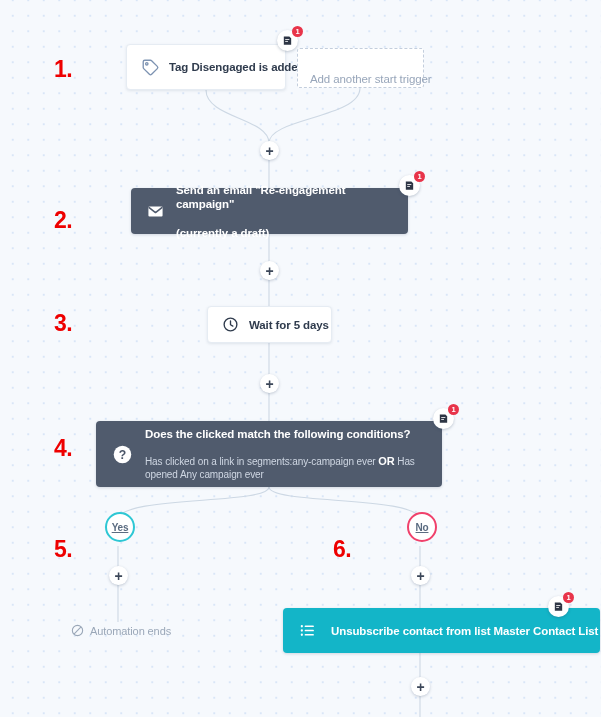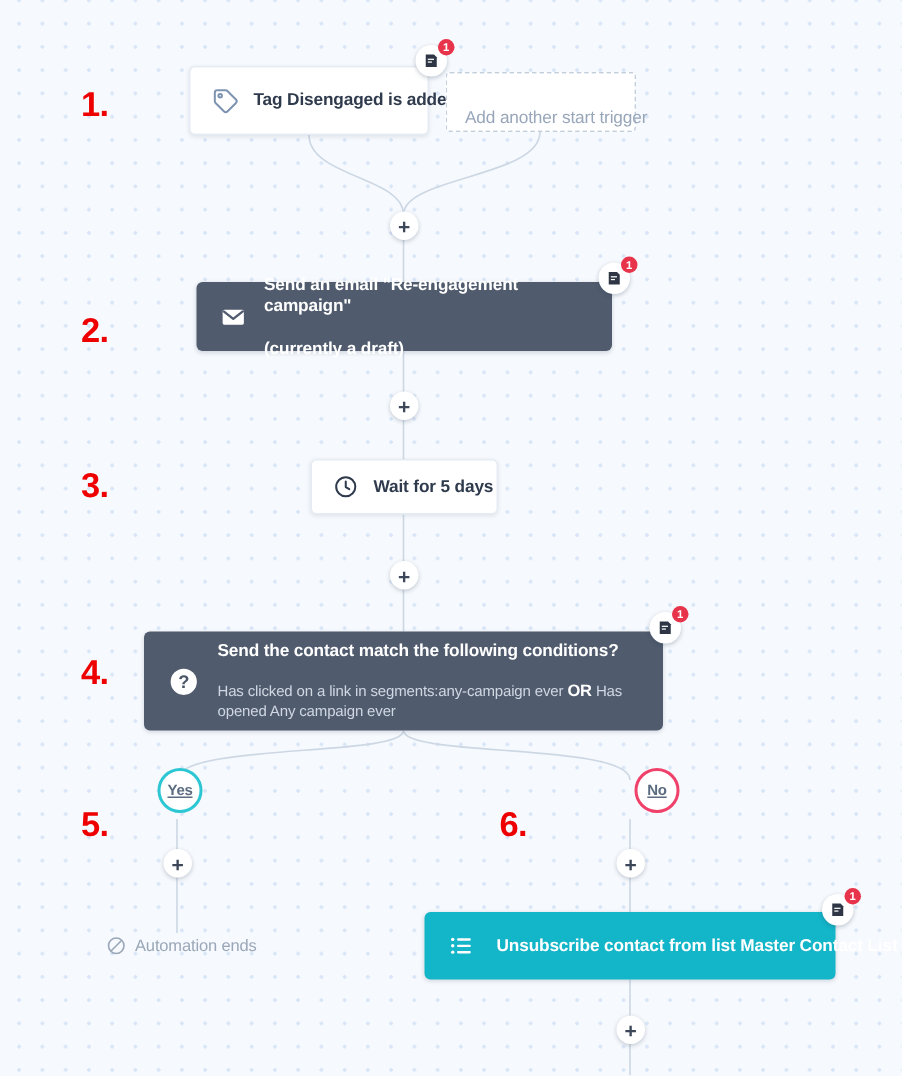--- a/index.html
+++ b/index.html
@@ -312,41 +312,41 @@
   </div>
 
   <div class="node node-dark" style="left:96px; top:421px; width:346px; height:66px; padding:0 14px; align-items:center;">
     <span class="node-icon" style="width:24px; height:24px; margin-right:11px;">
       <svg width="21" height="21" viewBox="0 0 24 24">
         <circle cx="12" cy="12" r="10" fill="#ffffff"></circle>
         <text x="12" y="17" text-anchor="middle" font-family="Liberation Sans, sans-serif" font-size="14" font-weight="bold" fill="#4a5568">?</text>
       </svg>
     </span>
     <span style="display:flex; flex-direction:column; max-width:292px;">
-      <span class="node-title">Send the contact match the following conditions?</span>
+      <span class="node-title">Does the clicked match the following conditions?</span>
       <span class="node-sub"><span>Has clicked on a link in segments:any-campaign ever</span>
         <b>OR</b>
         <span>Has opened Any campaign ever</span>
       </span>
     </span>
   </div>
 
   <div class="badge" style="left:433px; top:408px;">
     <svg width="11" height="11" viewBox="0 0 24 24">
       <path d="M4 3h12l4 4v14H4z" fill="#2e3645"></path>
       <rect x="7" y="9" width="9" height="1.8" fill="#ffffff"></rect>
       <rect x="7" y="13" width="6" height="1.8" fill="#ffffff"></rect>
     </svg>
     <span class="badge-count">1</span>
   </div>
 
   <div class="branch-pill branch-yes" style="left:105px; top:512px;">
     <span>Yes</span>
   </div>
-  <div class="branch-pill branch-no" style="left:423px; top:512px;">
+  <div class="branch-pill branch-no" style="left:407px; top:512px;">
     <span>No</span>
   </div>
 
   <div class="plus-btn" style="left:109px; top:566px;">
     <span>+</span>
   </div>
 
   <div class="plus-btn" style="left:411px; top:566px;">
     <span>+</span>
   </div>
@@ -354,21 +354,21 @@
   <div class="auto-end" style="left:71px; top:624px;justify-content:space-between;">
     <span class="node-icon" style="width:13px; height:13px;">
       <svg width="13" height="13" viewBox="0 0 24 24" fill="none" stroke="#9aa7b8" stroke-width="2">
         <circle cx="12" cy="12" r="9.5"></circle>
         <path d="M5.5 18.5 18.5 5.5"></path>
       </svg>
     </span>
     <span>Automation ends</span>
   </div>
 
-  <div class="node node-teal" style="left:283px; top:608px; width:274px; height:45px; padding:0 14px;text-align:center;">
+  <div class="node node-teal" style="left:283px; top:608px; width:317px; height:45px; padding:0 14px;text-align:center;">
     <span class="node-icon" style="width:20px; height:20px; margin-right:14px;">
       <svg width="17" height="17" viewBox="0 0 24 24" fill="#ffffff">
         <circle cx="4" cy="6" r="1.6"></circle>
           <rect x="8" y="5" width="13" height="2.2" rx="1"></rect>
         <circle cx="4" cy="12" r="1.6"></circle>
           <rect x="8" y="11" width="13" height="2.2" rx="1"></rect>
         <circle cx="4" cy="18" r="1.6"></circle>
           <rect x="8" y="17" width="13" height="2.2" rx="1"></rect>
       </svg>
     </span>

